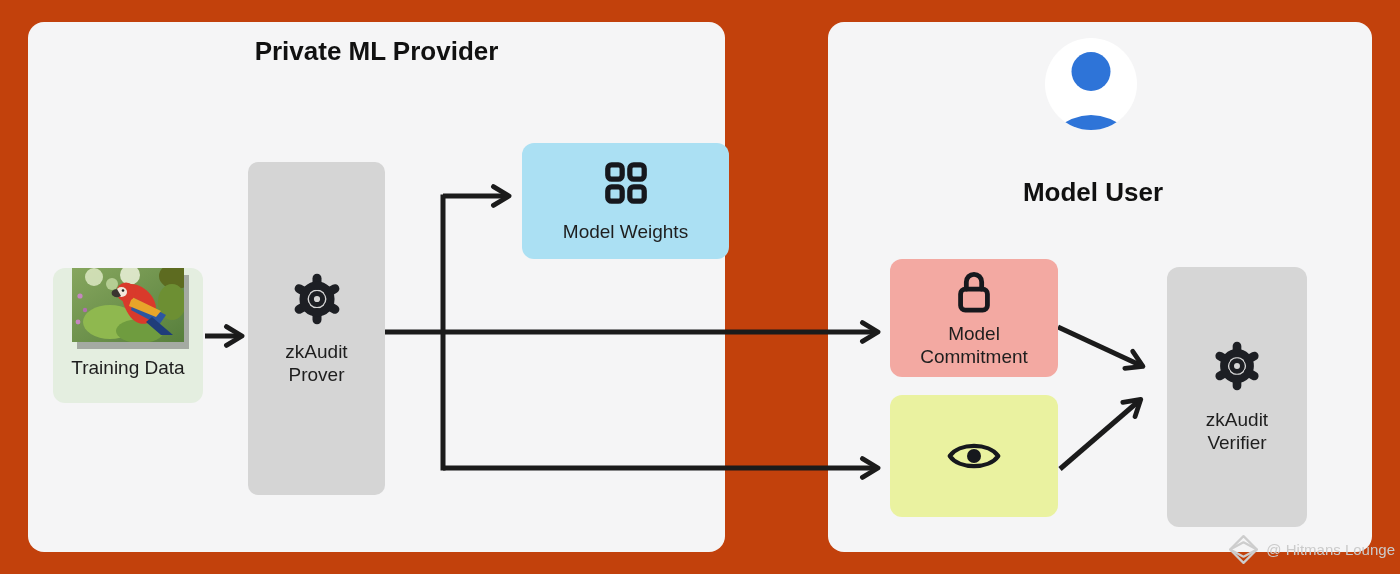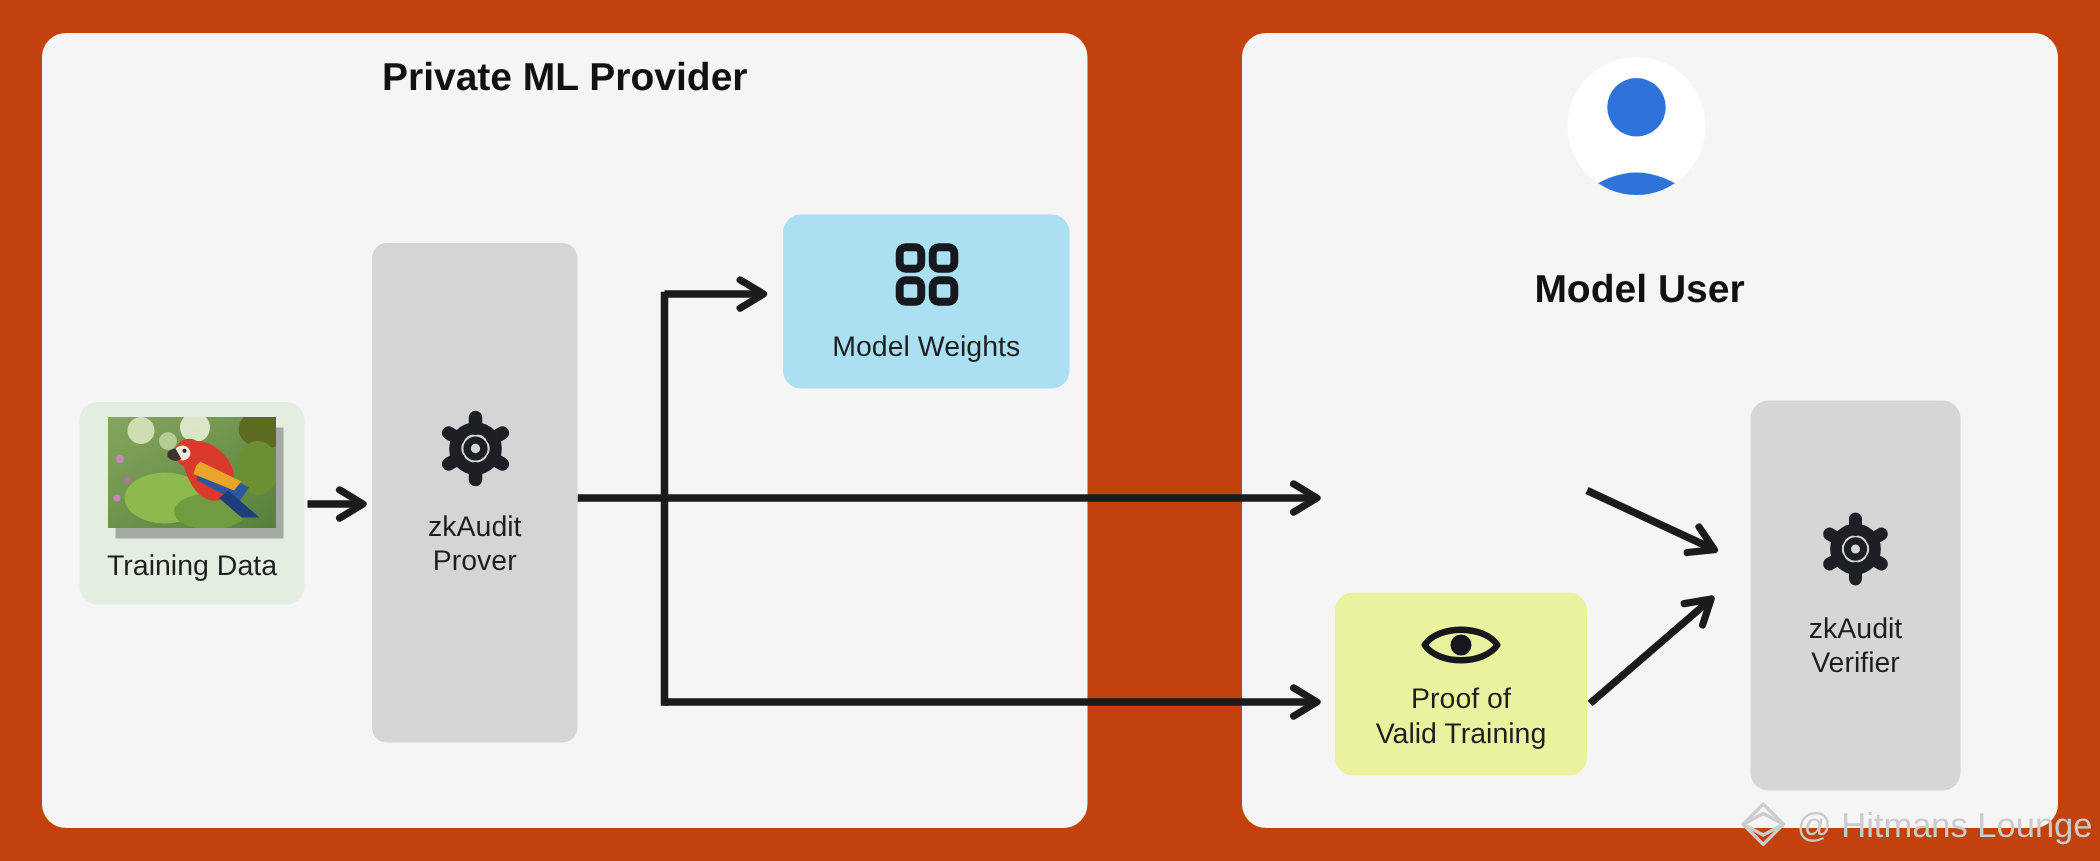--- a/index.html
+++ b/index.html
@@ -14,34 +14,34 @@
     position:absolute;text-align:center;font-weight:bold;font-size:26px;line-height:31px;color:#111;
   }
   #left-title{left:28px;top:36px;width:697px;}
   #right-title{left:828px;top:157px;width:530px;margin-top:20px;}
   .node{
     position:absolute;display:flex;flex-direction:column;align-items:center;justify-content:center;
     border-radius:12px;text-align:center;font-size:19px;line-height:23px;color:#1e1e1e;
   }
   .node .icon{flex:0 0 auto;display:block;}
   .node .lbl{display:block;}
-  #training-data{left:53px;top:268px;width:150px;height:135px;background:#e4eee0;justify-content:flex-start;padding-top:10px;box-sizing:border-box;}
+  #training-data{left:53px;top:268px;width:150px;height:135px;background:#e4eee0;justify-content:flex-start;box-sizing:border-box;}
   #training-photo{width:112px;height:74px;display:block;box-shadow:5px 7px 0 #a4aaa2;margin-bottom:14px;}
   #zkaudit-prover{left:248px;top:162px;width:137px;height:333px;background:#d5d5d5;border-radius:10px;gap:14px;}
-  #model-weights{left:522px;top:143px;width:191px;height:116px;background:#abe0f3;gap:14px;}
+  #model-weights{left:522px;top:143px;width:207px;height:116px;background:#abe0f3;gap:14px;}
   #model-commitment{left:890px;top:259px;width:168px;height:118px;background:#f3a9a2;gap:6px;}
   #proof-valid-training{left:890px;top:395px;width:168px;height:122px;background:#eaf2a0;gap:6px;}
   #zkaudit-verifier{left:1167px;top:267px;width:140px;height:260px;background:#d6d6d6;gap:16px;}
   #arrow-layer{position:absolute;left:0;top:0;width:1400px;height:574px;pointer-events:none;}
   #avatar{
     position:absolute;left:1045px;top:38px;width:92px;height:92px;background:#ffffff;border-radius:50%;overflow:hidden;
   }
   #watermark{
     position:absolute;right:5px;bottom:8px;display:flex;align-items:center;gap:6px;
-    color:#cbcbcb;font-size:23px;line-height:26px;
+    color:#cbcbcb;font-size:15px;line-height:26px;
   }
 </style>
 </head>
 <body>
 
 <div id="canvas">
 
   <svg width="0" height="0" style="position:absolute" aria-hidden="true">
     <defs>
       <symbol id="sym-gear" viewBox="0 0 60 60">
@@ -136,30 +136,38 @@
   </div>
 
   <div id="avatar">
     <svg width="92" height="92" viewBox="0 0 92 92">
       <circle cx="46" cy="33.5" r="19.5" fill="#2e74d8"></circle>
       <path d="M2,98 Q46,56 90,98 L90,112 L2,112 Z" fill="#2e74d8"></path>
     </svg>
   </div>
   <div class="panel-title" id="right-title">Model User</div>
 
+  <div class="node" id="model-commitment">
+    <svg class="icon" width="46" height="48" viewBox="0 0 48 50">
+      <g fill="none" stroke="#16181d" stroke-width="5" stroke-linecap="round">
+        <path d="M16,22 V14.5 a8,8 0 0 1 16,0 V22"></path>
+        <rect x="10" y="22" width="28" height="22" rx="5"></rect>
+      </g>
+    </svg>
+    <div>
+      <span class="lbl">Model</span>
+      <span class="lbl">Commitment</span>
+    </div>
+  </div>
 
   <div class="node" id="proof-valid-training">
     <svg class="icon" width="56" height="38" viewBox="0 0 60 40">
       <path d="M4,20 C14,5.5 46,5.5 56,20 C46,34.5 14,34.5 4,20 Z" fill="none" stroke="#16181d" stroke-width="4.6" stroke-linejoin="round"></path>
       <circle cx="30" cy="20" r="7.5" fill="#16181d"></circle>
     </svg>
-    <div>
-      <span class="lbl">Proof of</span>
-      <span class="lbl">Valid Training</span>
-    </div>
   </div>
 
   <div class="node" id="zkaudit-verifier">
     <svg class="icon" width="52" height="52">
         <use href="#sym-gear"></use>
       </svg>
     <div>
       <span class="lbl">zkAudit</span>
       <span class="lbl">Verifier</span>
     </div>

